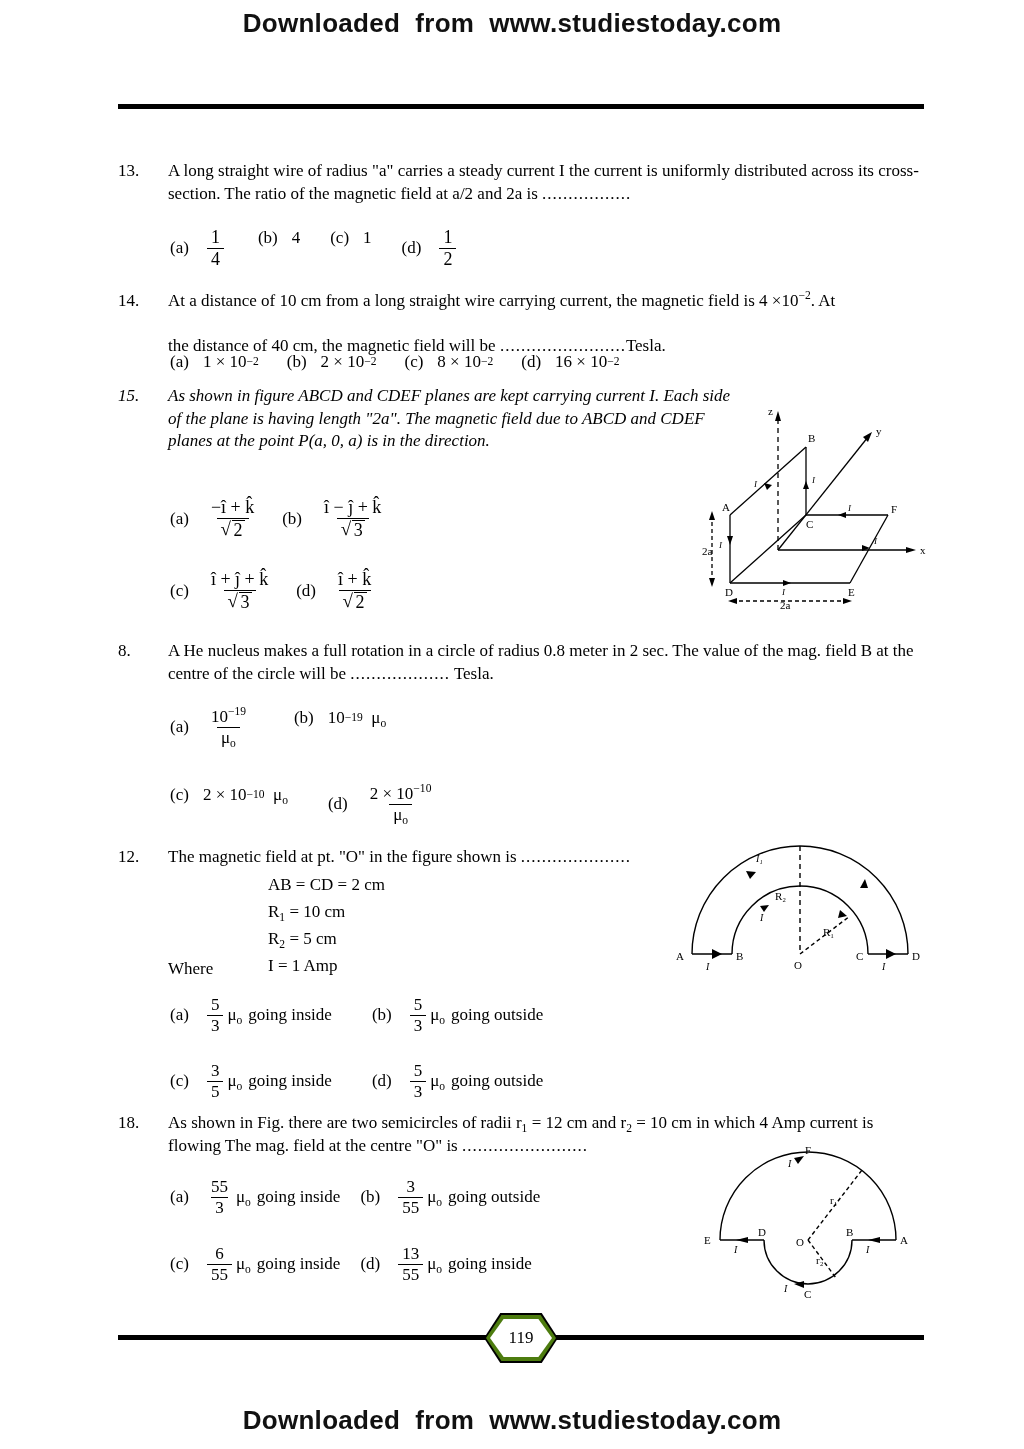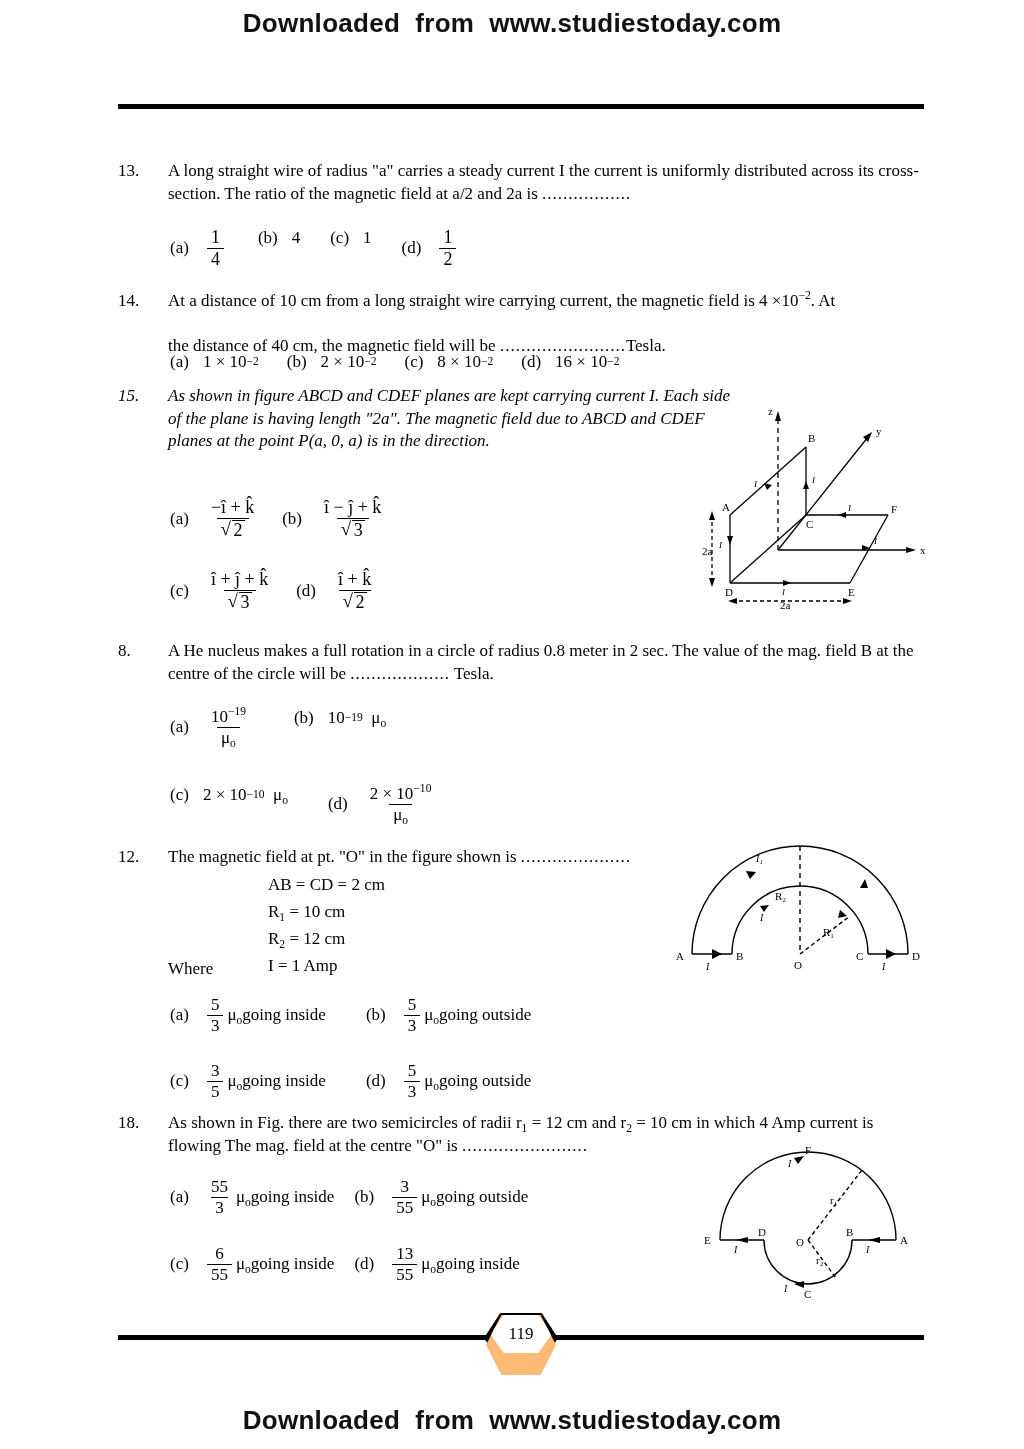--- a/index.html
+++ b/index.html
@@ -54,24 +54,25 @@
     top: 20px;
     width: 806px;
     height: 5px;
     background: #000;
   }
   .page-hex {
     position: absolute;
     left: 368px;
     top: 0px;
     width: 70px;
-    height: 60px;
-    background: #fdba74;
+    height: 46px;
+    background: #4d7c0f;
     clip-path: polygon(22% 0%, 78% 0%, 100% 50%, 78% 100%, 22% 100%, 0% 50%);
     display: flex;
+    align-items: center;
     justify-content: center;
   }
   .page-hex-inner {
     width: 62px;
     height: 38px;
     background: #fff;
     clip-path: polygon(22% 0%, 78% 0%, 100% 50%, 78% 100%, 22% 100%, 0% 50%);
     display: flex;
     align-items: center;
     justify-content: center;
@@ -177,21 +178,21 @@
     top: -1px;
     font-size: 19px;
   }
   .sqrt .rad {
     border-top: 1.4px solid #000;
     padding: 0 2px;
     display: inline-block;
   }
 
   .mu-o { white-space: nowrap; }
-  .txt-after { margin-left: 0; }
+  .txt-after { margin-left: 6px; }
 
   
   .figure {
     position: absolute;
   }
   .fig-svg { display: block; }
 </style>
 </head>
 <body>
 
@@ -455,21 +456,21 @@
     <div class="q-body q-body-mid">
       <span>The magnetic field at pt. "O" in the figure shown is </span><span class="dots">.....................</span>
     </div>
   </div>
   <div style="display:flex; margin-top:2px;align-items:flex-end;">
     <div style="width:50px; flex:0 0 50px;"></div>
     <div style="width:100px; flex:0 0 100px; font-size:17px;">Where</div>
     <div style="font-size:17px; line-height:1.6;">
       <div>AB = CD = 2 cm</div>
       <div><span>R</span><sub class="sb">1</sub><span> = 10 cm</span></div>
-      <div><span>R</span><sub class="sb">2</sub><span> = 12 cm</span></div>
+      <div><span>R</span><sub class="sb">2</sub><span> = 5 cm</span></div>
       <div>I = 1 Amp</div>
     </div>
   </div>
 </div>
 
 <div class="figure" style="left:660px; top:836px; width:280px; height:145px;">
   <svg class="fig-svg" width="280" height="145" viewBox="0 0 280 145">
     <g stroke="#000" fill="none" stroke-width="1.4">
 
       <path d="M 32 118 A 108 108 0 0 1 248 118"></path>

